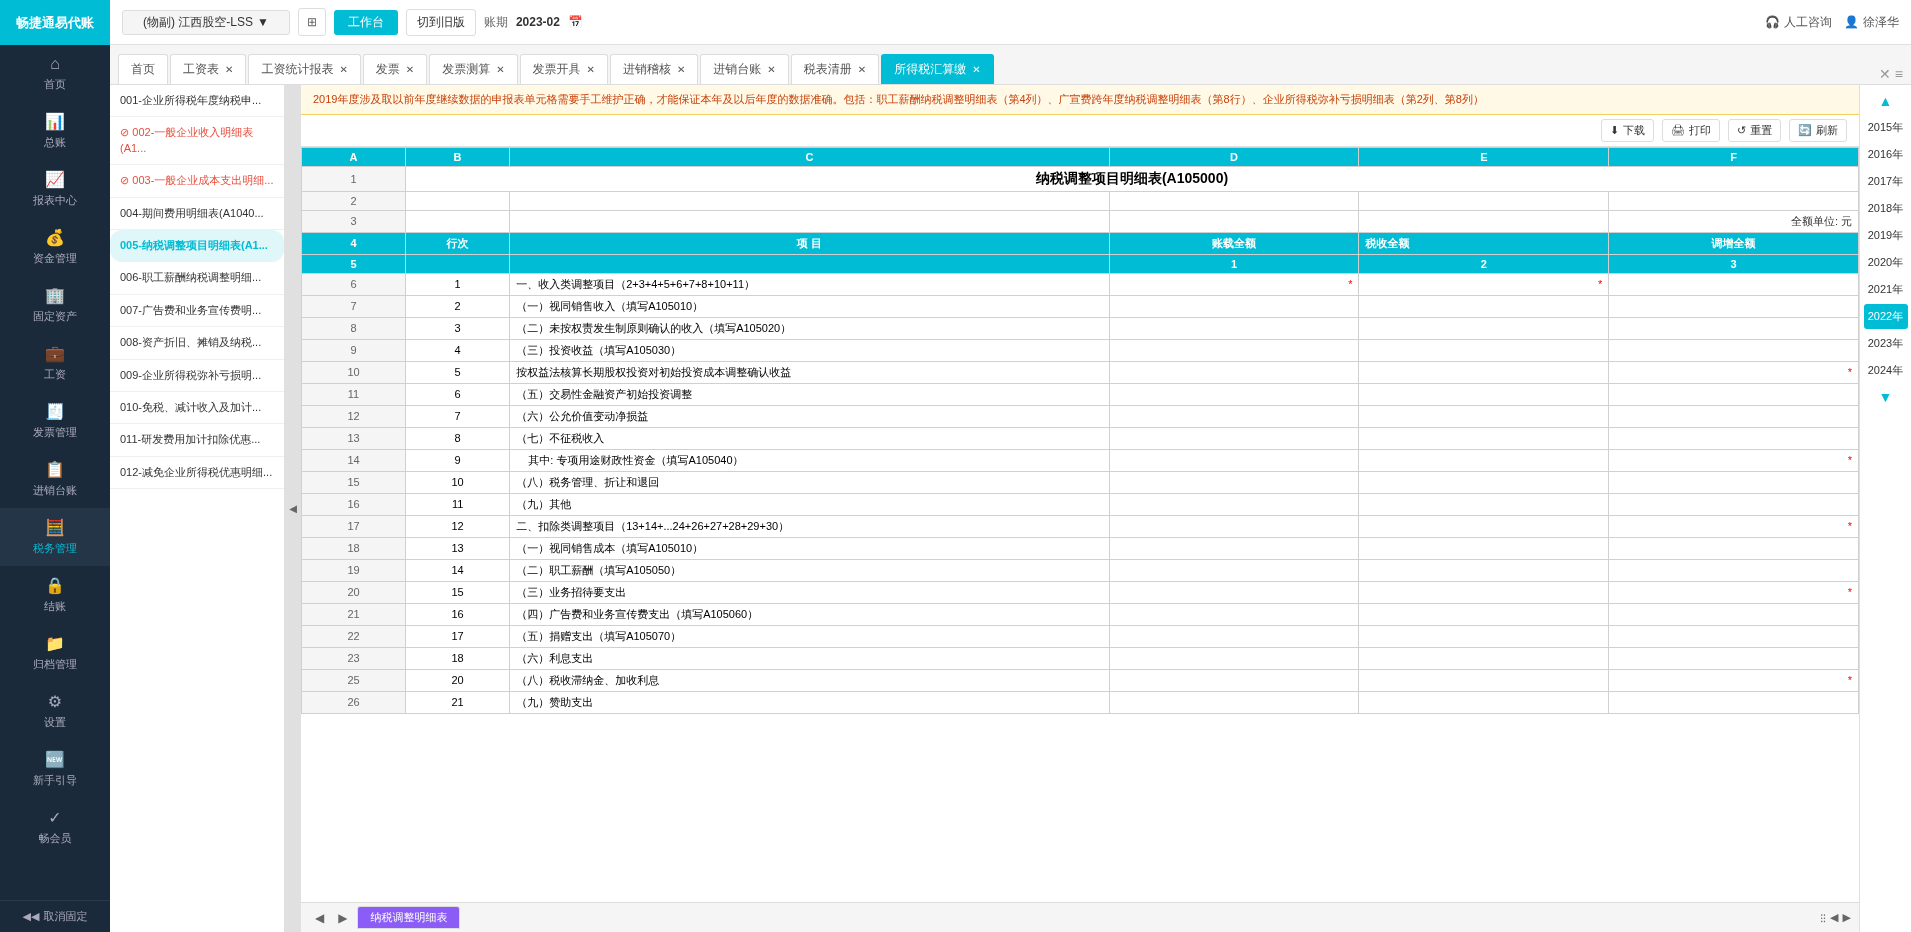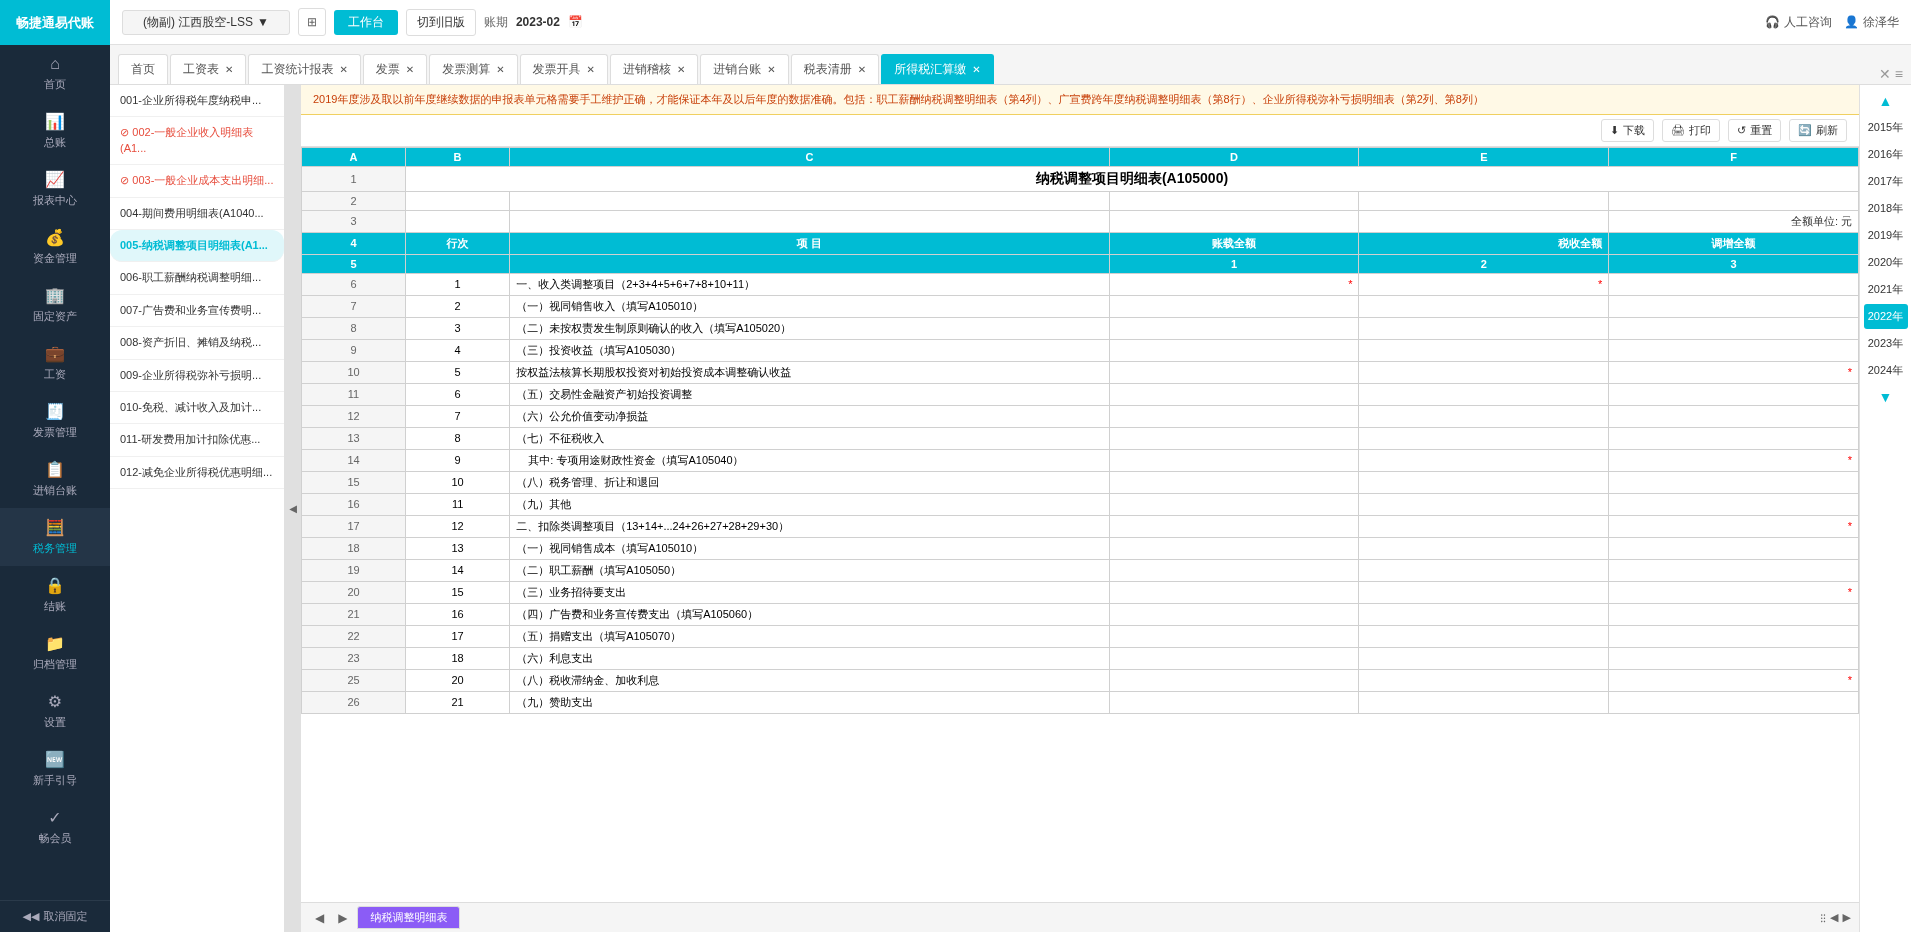--- a/index.html
+++ b/index.html
@@ -597,21 +597,21 @@
               <td></td>
               <td></td>
               <td class="unit-cell">全额单位: 元</td>
             </tr>
 
             <tr>
               <td class="row-num cell-header">4</td>
               <td class="cell-header rownum-col" style="text-align:center;">行次</td>
               <td class="cell-header" style="text-align:center;min-width:280px;">项 目</td>
               <td class="cell-header" style="text-align:center;">账载全额</td>
-              <td class="cell-header" style="text-align:right;">税收全额</td>
+              <td class="cell-header" style="text-align:left;">税收全额</td>
               <td class="cell-header" style="text-align:center;">调增全额</td>
             </tr>
 
             <tr>
               <td class="row-num cell-header">5</td>
               <td class="cell-header"></td>
               <td class="cell-header"></td>
               <td class="cell-header" style="text-align:center;">1</td>
               <td class="cell-header" style="text-align:center;">2</td>
               <td class="cell-header" style="text-align:center;">3</td>

